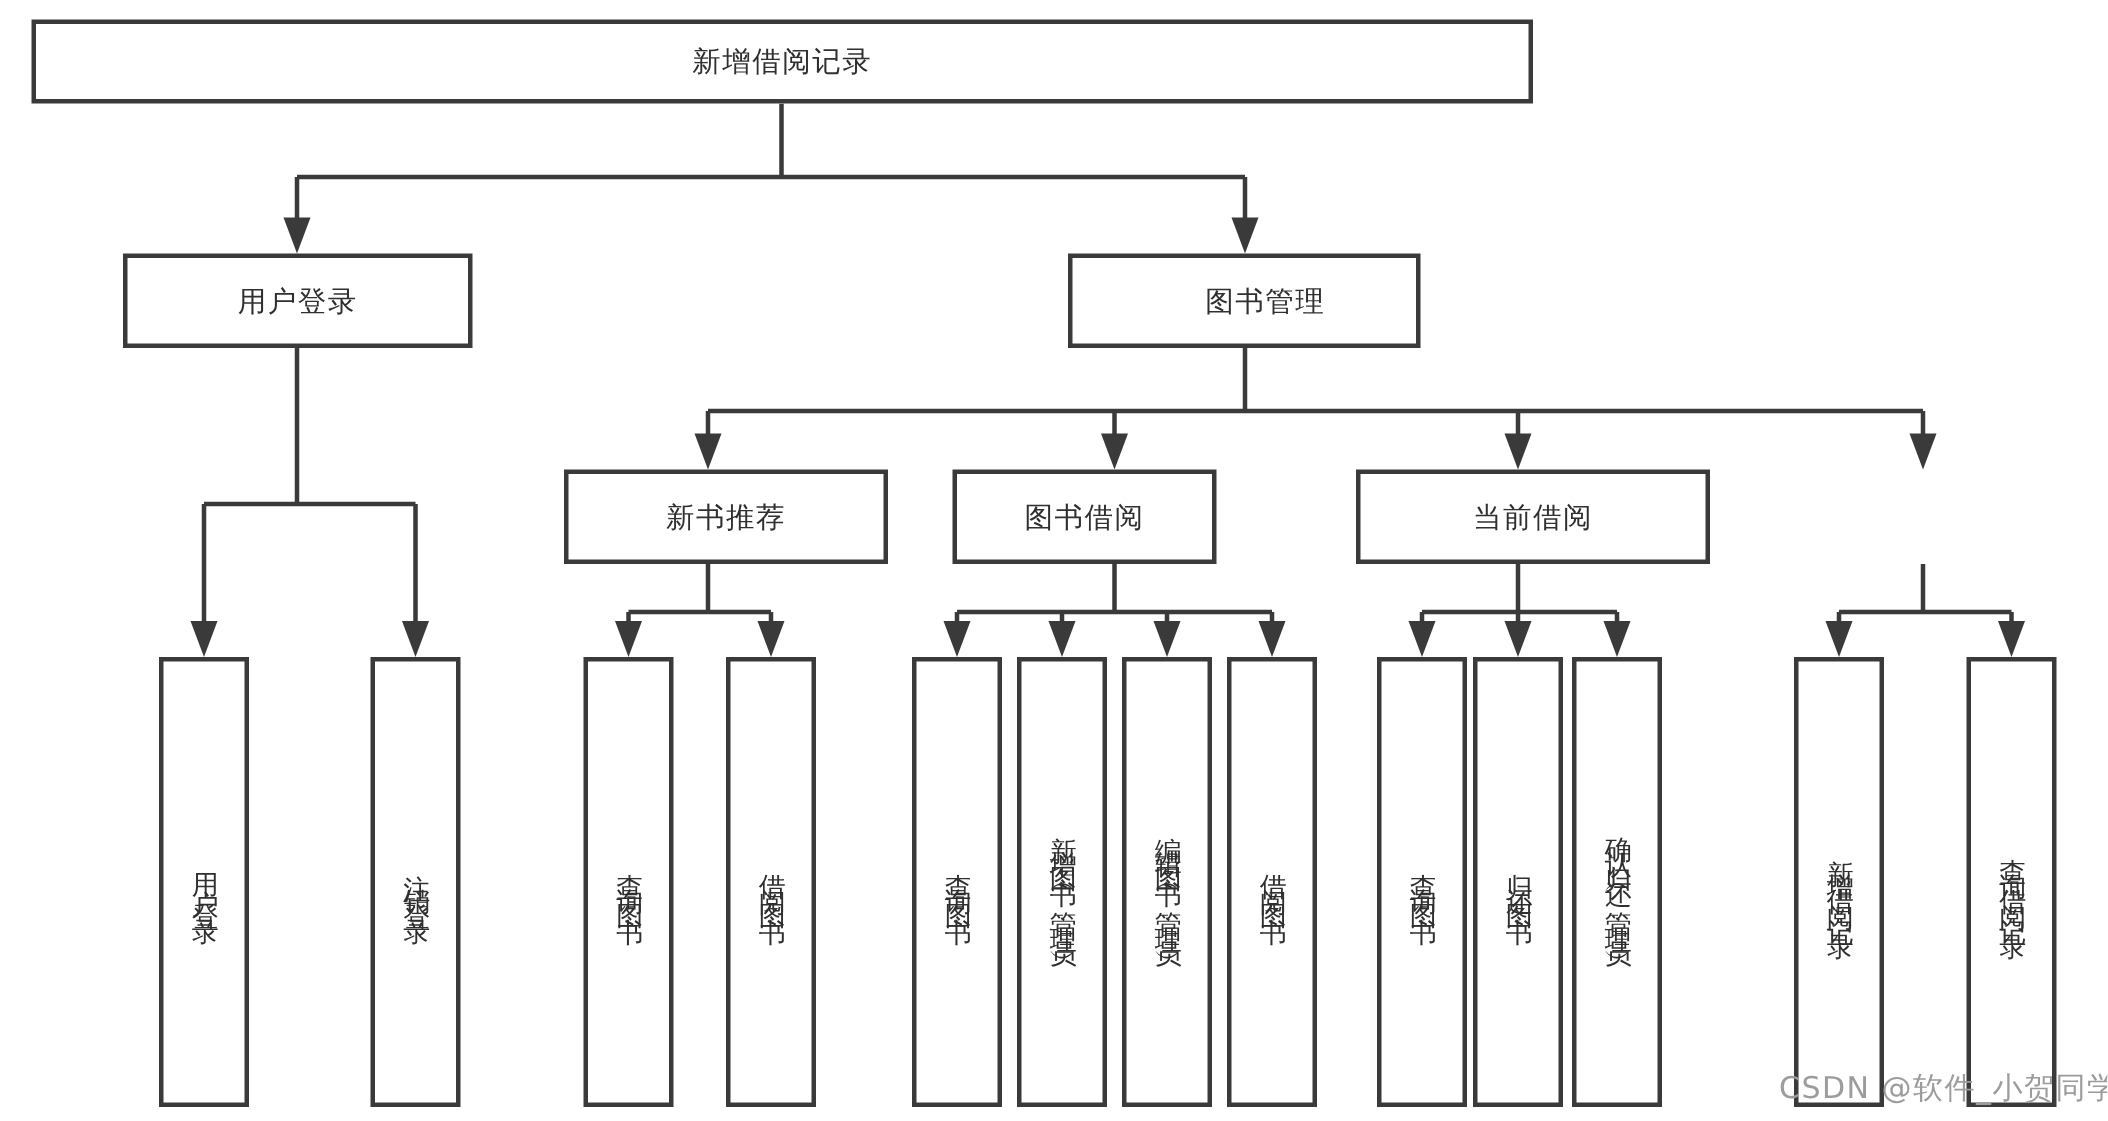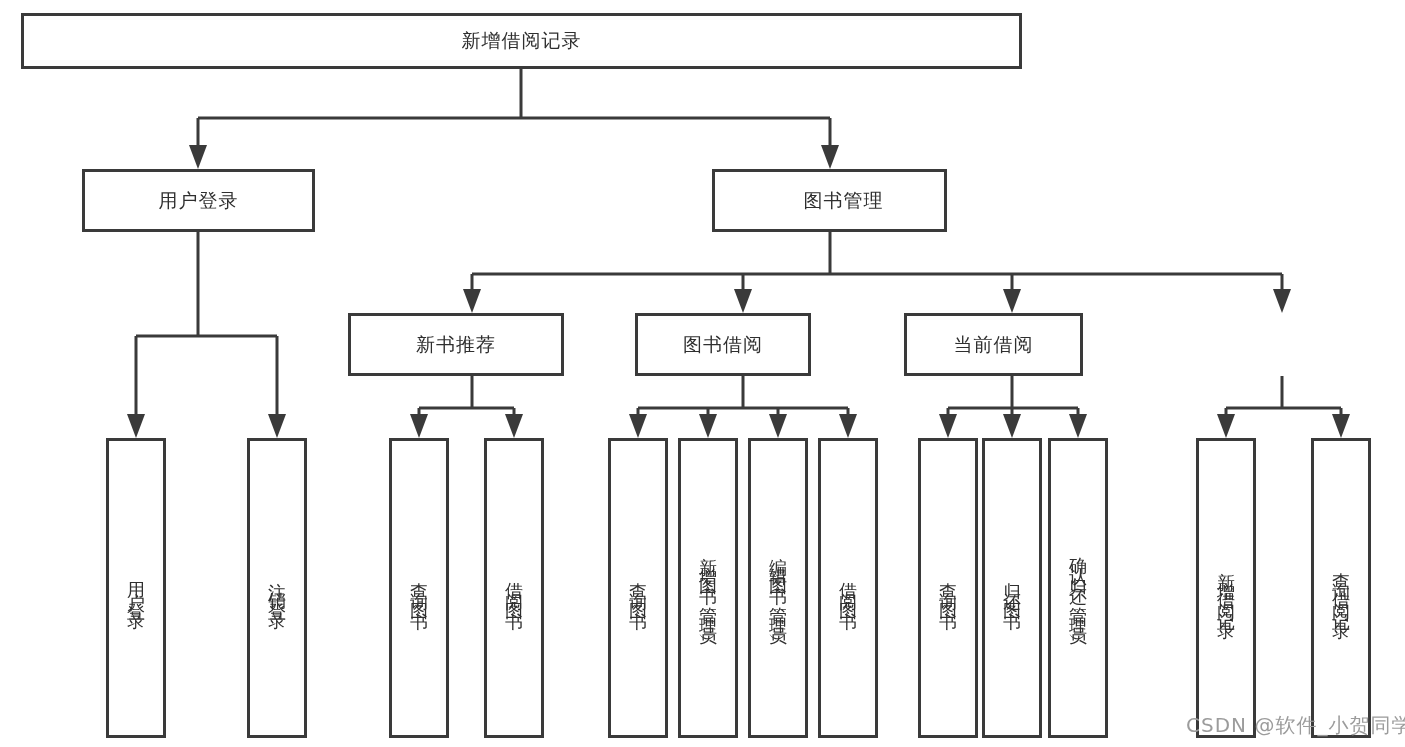--- a/index.html
+++ b/index.html
@@ -33,23 +33,23 @@
     letter-spacing: 1px;
     text-align: center;
   }
 
   .node.root   { left: 21px;  top: 13px;  width: 1001px; height: 56px; }
 
   .node.l2a    { left: 82px;  top: 169px; width: 233px;  height: 63px; }
   .node.l2b    { left: 712px; top: 169px; width: 235px;  height: 63px; padding-left: 28px; }
 
   .node.l3     { top: 313px; height: 63px; }
-  .node.l3a    { left: 348px;  width: 216px; }
+  .node.l3a    { left: 376px;  width: 216px; }
   .node.l3b    { left: 635px;  width: 176px; }
-  .node.l3c    { left: 904px;  width: 179px; }
+  .node.l3c    { left: 904px;  width: 236px; }
   .node.l3d    { left: 1172px; width: 220px; }
 
   .node.leaf   { top: 438px; height: 300px; width: 60px; }
 
   .vtext {
     writing-mode: vertical-rl;
     text-orientation: mixed;
     font-size: 18px;
     line-height: 1.1;
     letter-spacing: 10px;

